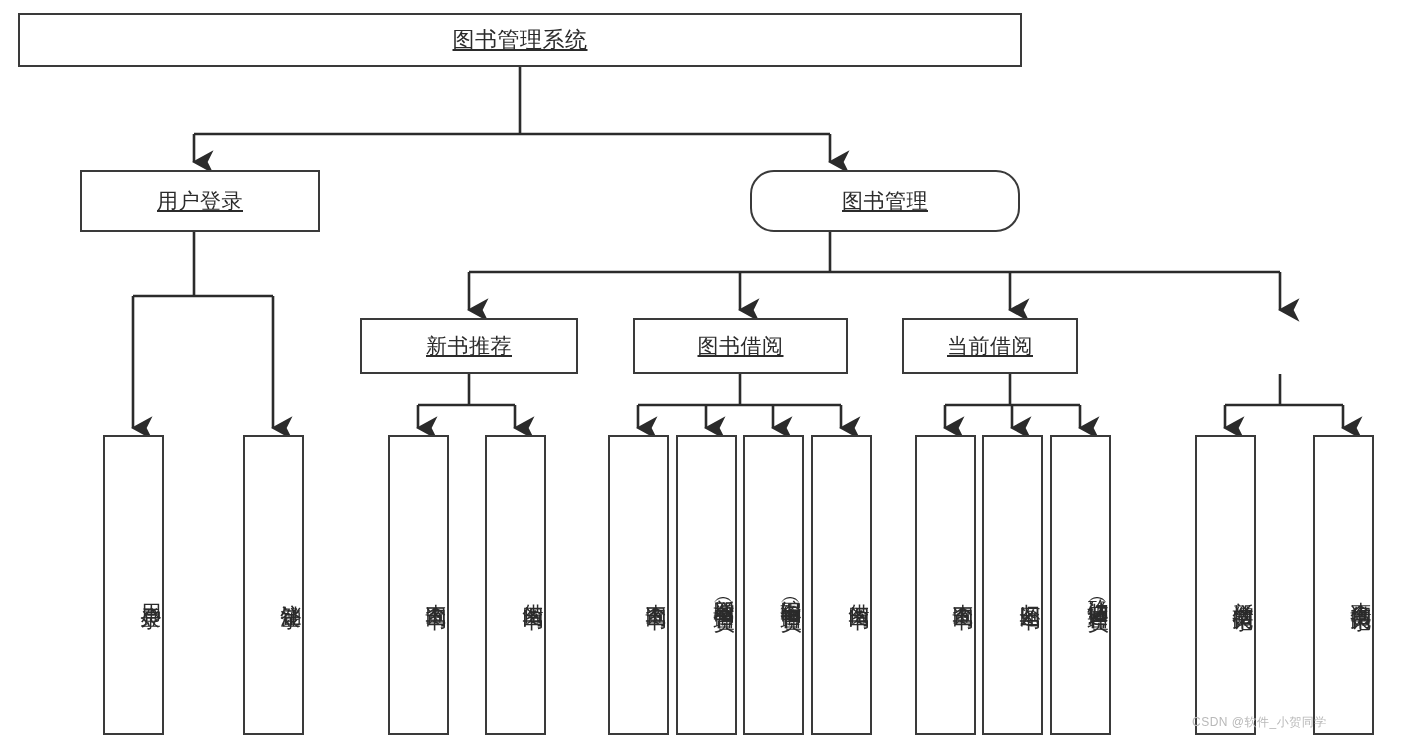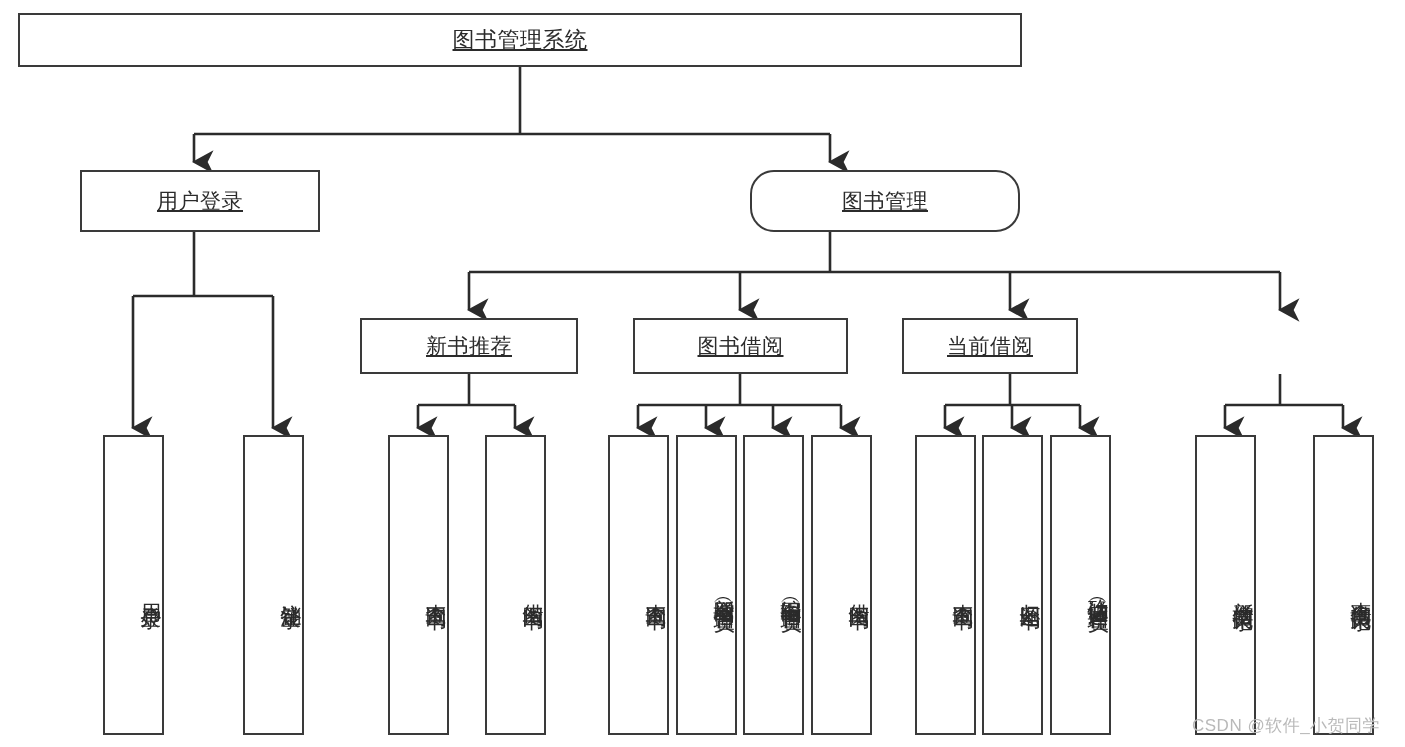--- a/index.html
+++ b/index.html
@@ -51,21 +51,21 @@
     padding-top: 12px;
     align-items: flex-start;
     justify-content: center;
   }
   #root-node {
     font-size: 22px;
   }
   .watermark {
     position: absolute;
     color: #b9b9b9;
-    font-size: 17px;
+    font-size: 12px;
     letter-spacing: 0.5px;
     white-space: nowrap;
     pointer-events: none;
     text-align: center;
   }
 </style>
 </head>
 <body>
 
 <div id="canvas">

